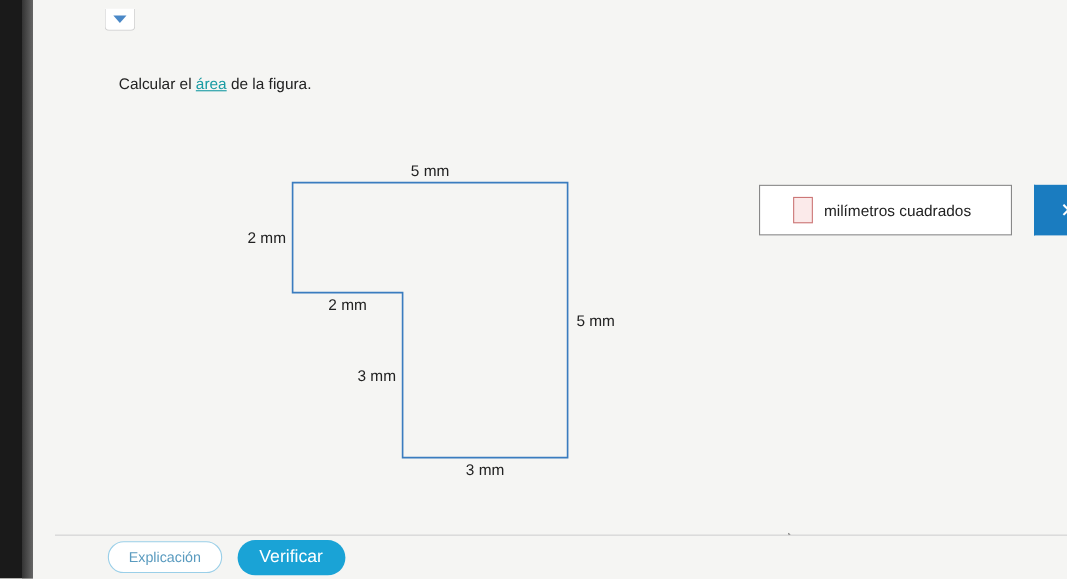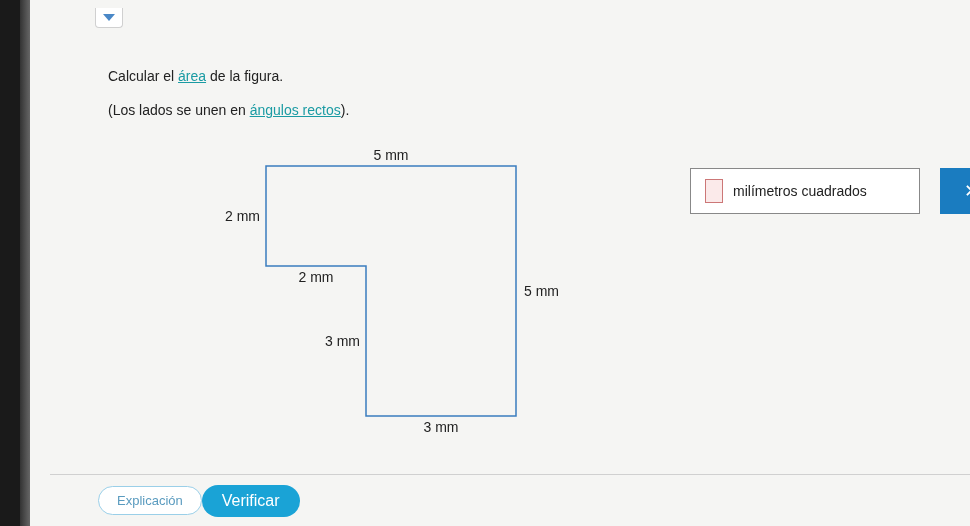--- a/index.html
+++ b/index.html
@@ -83,21 +83,21 @@
       display: flex;
       align-items: center;
       gap: 20px;
     }
     .answer-box {
       display: flex;
       align-items: center;
       gap: 10px;
       border: 1px solid #888;
       background: #fff;
-      padding: 10px 14px;
+      padding: 10px 30px;
       width: 230px;
       height: 46px;
     }
     .answer-input {
       width: 18px; height: 24px;
       border: 1px solid #c77;
       background: #fbeaea;
     }
     .unit-text {
       font-size: 14px;
@@ -110,25 +110,26 @@
       display: flex;
       align-items: center;
       justify-content: center;
       font-size: 18px;
       cursor: pointer;
       border-left: 1px solid #1a7cc0;
     }
     .footer-bar {
       position: absolute;
       bottom: 0; left: 50px; right: 0;
-      height: 52px;
+      height: 40px;
       border-top: 1px solid #d0d0d0;
       display: flex;
       align-items: center;
       padding-left: 48px;
+      gap: 14px;
       background: #f5f5f3;
     }
     .btn-outline {
       border: 1px solid #9acfe8;
       color: #5a9bbf;
       background: #fff;
       padding: 6px 18px;
       border-radius: 18px;
       font-size: 13px;
       cursor: pointer;
@@ -155,23 +156,20 @@
 <div class="left-strip"></div>
 
 <div class="dropdown-chevron">
   <div class="chev-down"></div>
 </div>
 
 <div class="content">
 
   <p class="instr1">
     <span>Calcular el </span><span class="link">área</span><span> de la figura.</span>
-  </p>
-  <p class="instr2">
-    <span>(Los lados se unen en </span><span class="link">ángulos rectos</span><span>).</span>
   </p>
 
   <div class="figure-area">
     <svg width="360" height="270">
 
       <path d="M 50 10 L 300 10 L 300 260 L 150 260 L 150 110 L 50 110 Z" fill="none" stroke="#3a7cbf" stroke-width="1.5"></path>
       <text x="175" y="4" text-anchor="middle" class="dim-label">5 mm</text>
       <text x="44" y="65" text-anchor="end" class="dim-label">2 mm</text>
       <text x="100" y="126" text-anchor="middle" class="dim-label">2 mm</text>
       <text x="144" y="190" text-anchor="end" class="dim-label">3 mm</text>

